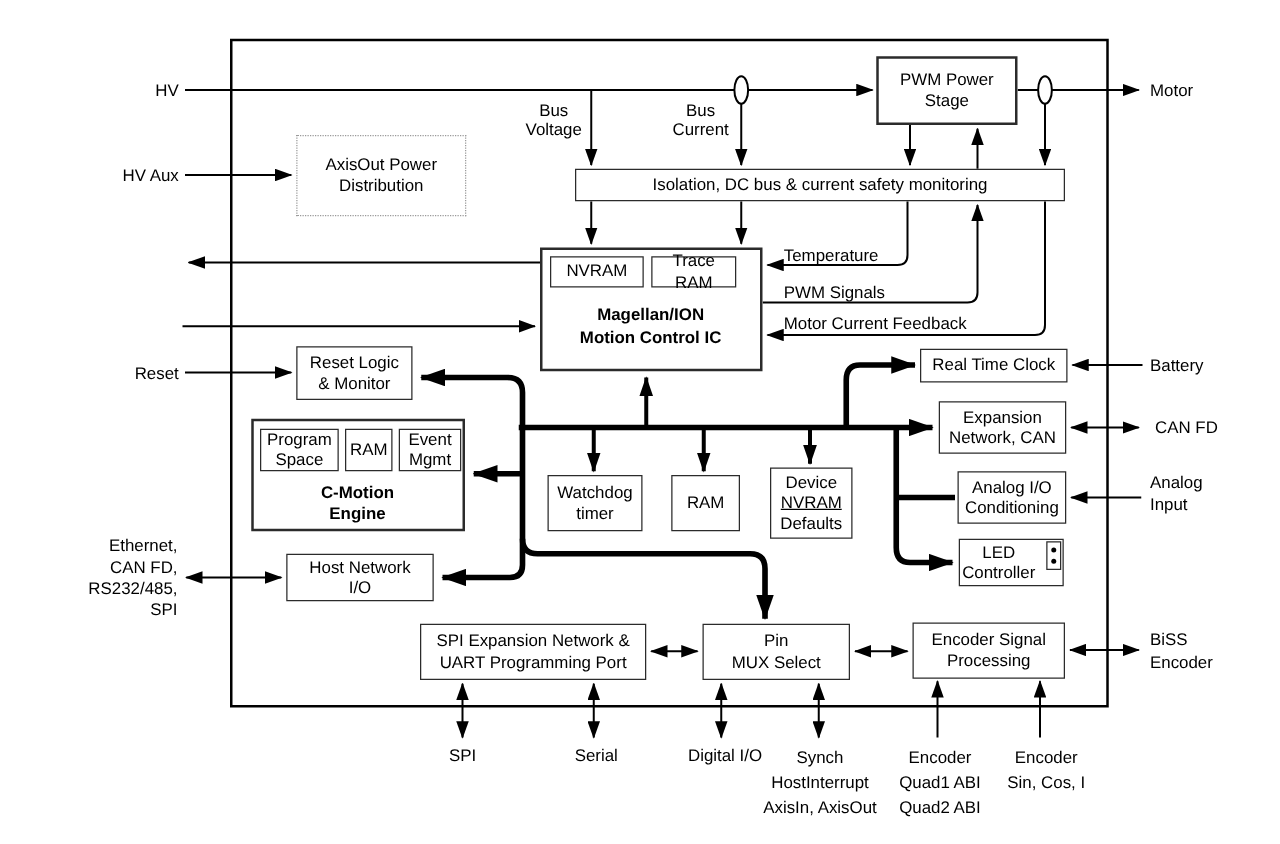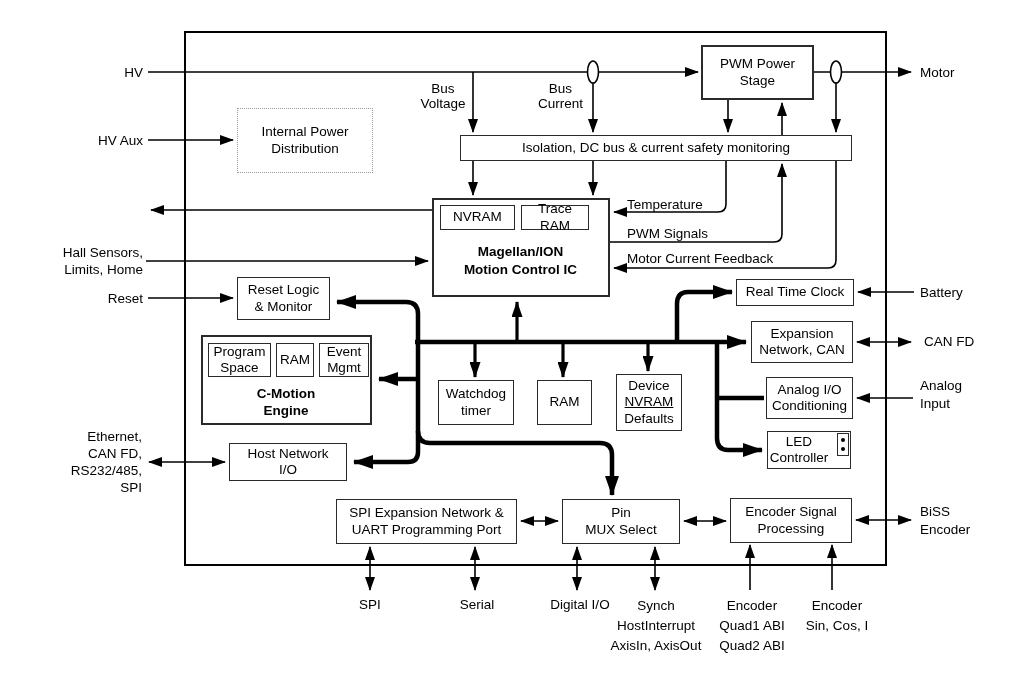--- a/index.html
+++ b/index.html
@@ -94,21 +94,21 @@
       <path d="M648,344 V371" stroke-width="3.2" marker-end="url(#mm)"></path>
     </g>
 
     <ellipse cx="593" cy="72" rx="5.5" ry="11" fill="#fff" stroke="#000" stroke-width="1.6"></ellipse>
     <ellipse cx="836" cy="72" rx="5.5" ry="11" fill="#fff" stroke="#000" stroke-width="1.6"></ellipse>
   </svg>
 
   <div class="box b2" style="left:701px;top:45px;width:113px;height:55px">PWM Power
 Stage</div>
 
-  <div class="box dotted" style="left:237px;top:108px;width:136px;height:65px">Internal Power
+  <div class="box dotted" style="left:237px;top:108px;width:136px;height:65px">AxisOut Power
 Distribution</div>
 
   <div class="box inner" style="left:460px;top:135px;width:392px;height:26px">Isolation, DC bus &amp; current safety monitoring</div>
 
   <div class="box b2" style="left:432px;top:198px;width:178px;height:99px">
     <div class="box inner" style="left:6px;top:5px;width:75px;height:25px">NVRAM</div>
     <div class="box inner" style="left:87px;top:5px;width:68px;height:25px">Trace RAM</div>
     <div class="sub bold" style="left:0;top:32px;width:173px;height:58px;line-height:18px">Magellan/ION
 Motion Control IC</div>
   </div>
@@ -160,22 +160,20 @@
 UART Programming Port</div>
 
   <div class="box" style="left:562px;top:499px;width:118px;height:45px">Pin
 MUX Select</div>
 
   <div class="box" style="left:730px;top:498px;width:122px;height:45px">Encoder Signal
 Processing</div>
 
   <div class="lbl r" style="left:88px;top:64px;width:55px">HV</div>
   <div class="lbl r" style="left:60px;top:132px;width:83px">HV Aux</div>
-  <div class="lbl r" style="left:30px;top:244px;width:113px">Hall Sensors,
-Limits, Home</div>
   <div class="lbl r" style="left:60px;top:290px;width:83px">Reset</div>
   <div class="lbl r" style="left:30px;top:428px;width:112px">Ethernet,
 CAN FD,
 RS232/485,
 SPI</div>
 
   <div class="lbl" style="left:920px;top:64px;width:80px">Motor</div>
   <div class="lbl" style="left:920px;top:284px;width:80px">Battery</div>
   <div class="lbl" style="left:924px;top:333px;width:80px">CAN FD</div>
   <div class="lbl lh18" style="left:920px;top:377px;width:80px">Analog

